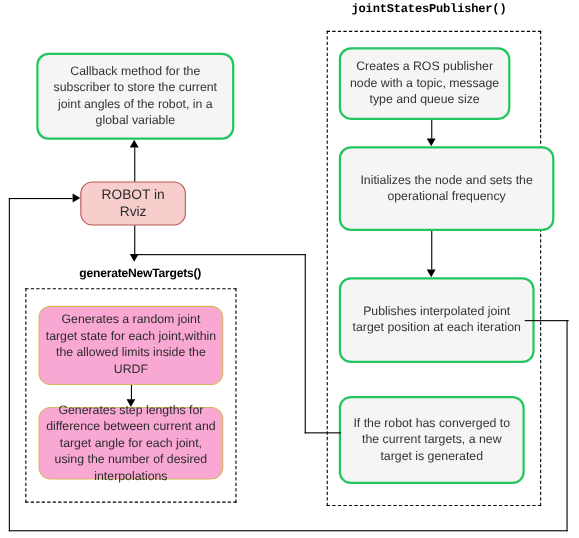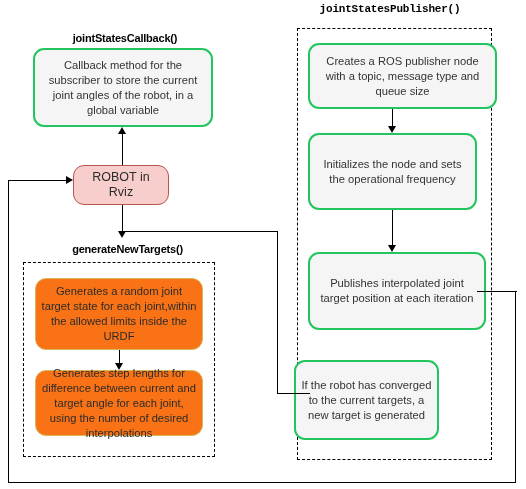--- a/index.html
+++ b/index.html
@@ -49,21 +49,21 @@
     background: #f5f5f5;
     border: 2px solid #22c55e;
   }
   .node-pink {
     background: #f8cecc;
     border: 1.4px solid #b85450;
     color: #2b2b2b;
     font-size: 12.5px;
   }
   .node-yellow {
-    background: #f97316;
+    background: #f9a8d4;
     border: 1.3px solid #d6b656;
     color: #2b2b2b;
   }
   .conn {
     position: absolute;
     background: #000000;
   }
   .conn-h { height: 1.4px; }
   .conn-v { width: 1.4px; }
   .arrow-down {
@@ -86,45 +86,44 @@
     border-top: 4.5px solid transparent;
     border-bottom: 4.5px solid transparent;
     border-left: 7px solid #000000;
   }
 </style>
 </head>
 <body>
 
 <div id="canvas">
 
-  <div class="group-title" style="left:60px; top:32px; width:130px;">jointStatesCallback()</div>
 
   <div class="group-title" style="left:310px; top:3px; width:160px;font-family:Liberation Mono, monospace;">jointStatesPublisher()</div>
 
   <div class="group-title" style="left:55px; top:243px; width:145px;">generateNewTargets()</div>
 
   <div class="dashed-group" style="left:297px; top:28px; width:195px; height:432px;"></div>
 
   <div class="dashed-group" style="left:23px; top:262px; width:192px; height:195px;"></div>
 
   <div class="node node-grey" style="left:33px; top:48px; width:180px; height:79px;">Callback method for the subscriber to store the current joint angles of the robot, in a global variable</div>
 
   <div class="node node-pink" style="left:73px; top:165px; width:96px; height:40px;">ROBOT in Rviz</div>
 
   <div class="node node-yellow" style="left:35px; top:278px; width:168px; height:72px;">Generates a random joint target state for each joint,within the allowed limits inside the URDF</div>
 
   <div class="node node-yellow" style="left:35px; top:370px; width:168px; height:66px;">Generates step lengths for difference between current and target angle for each joint, using the number of desired interpolations</div>
 
-  <div class="node node-grey" style="left:308px; top:43px; width:189px; height:66px;">Creates a ROS publisher node with a topic, message type and queue size</div>
+  <div class="node node-grey" style="left:308px; top:43px; width:156px; height:66px;">Creates a ROS publisher node with a topic, message type and queue size</div>
 
-  <div class="node node-grey" style="left:308px; top:133px; width:169px; height:77px;">Initializes the node and sets the operational frequency</div>
+  <div class="node node-grey" style="left:308px; top:133px; width:196px; height:77px;">Initializes the node and sets the operational frequency</div>
 
   <div class="node node-grey" style="left:308px; top:252px; width:178px; height:78px;">Publishes interpolated joint target position at each iteration</div>
 
-  <div class="node node-grey" style="left:294px; top:360px; width:145px; height:80px;">If the robot has converged to the current targets, a new target is generated</div>
+  <div class="node node-grey" style="left:308px; top:360px; width:169px; height:80px;">If the robot has converged to the current targets, a new target is generated</div>
 
   <div class="conn conn-v" style="left:122px; top:134px; height:31px;"></div>
   <div class="arrow-up" style="left:118px; top:127px;"></div>
 
   <div class="conn conn-v" style="left:122px; top:205px; height:26px;"></div>
   <div class="conn conn-h" style="left:122px; top:231px; width:156px;"></div>
   <div class="arrow-down" style="left:118px; top:231px;"></div>
 
   <div class="conn conn-v" style="left:119px; top:350px; height:13px;"></div>
   <div class="arrow-down" style="left:115px; top:363px;"></div>

